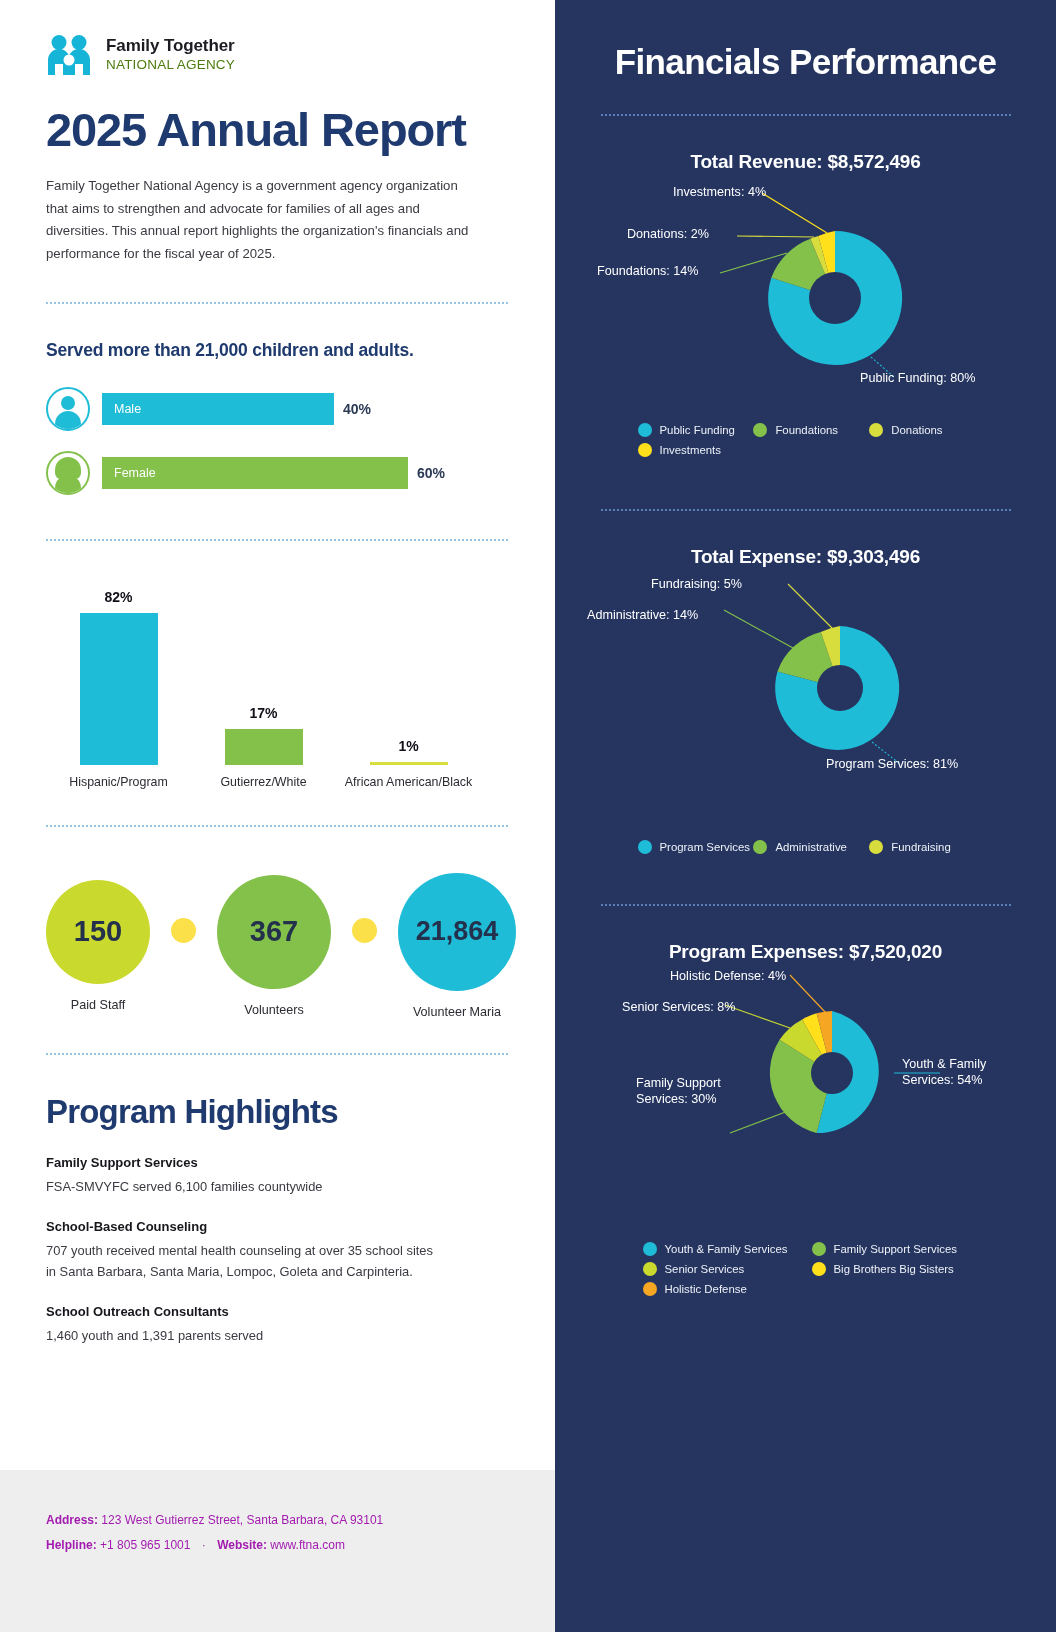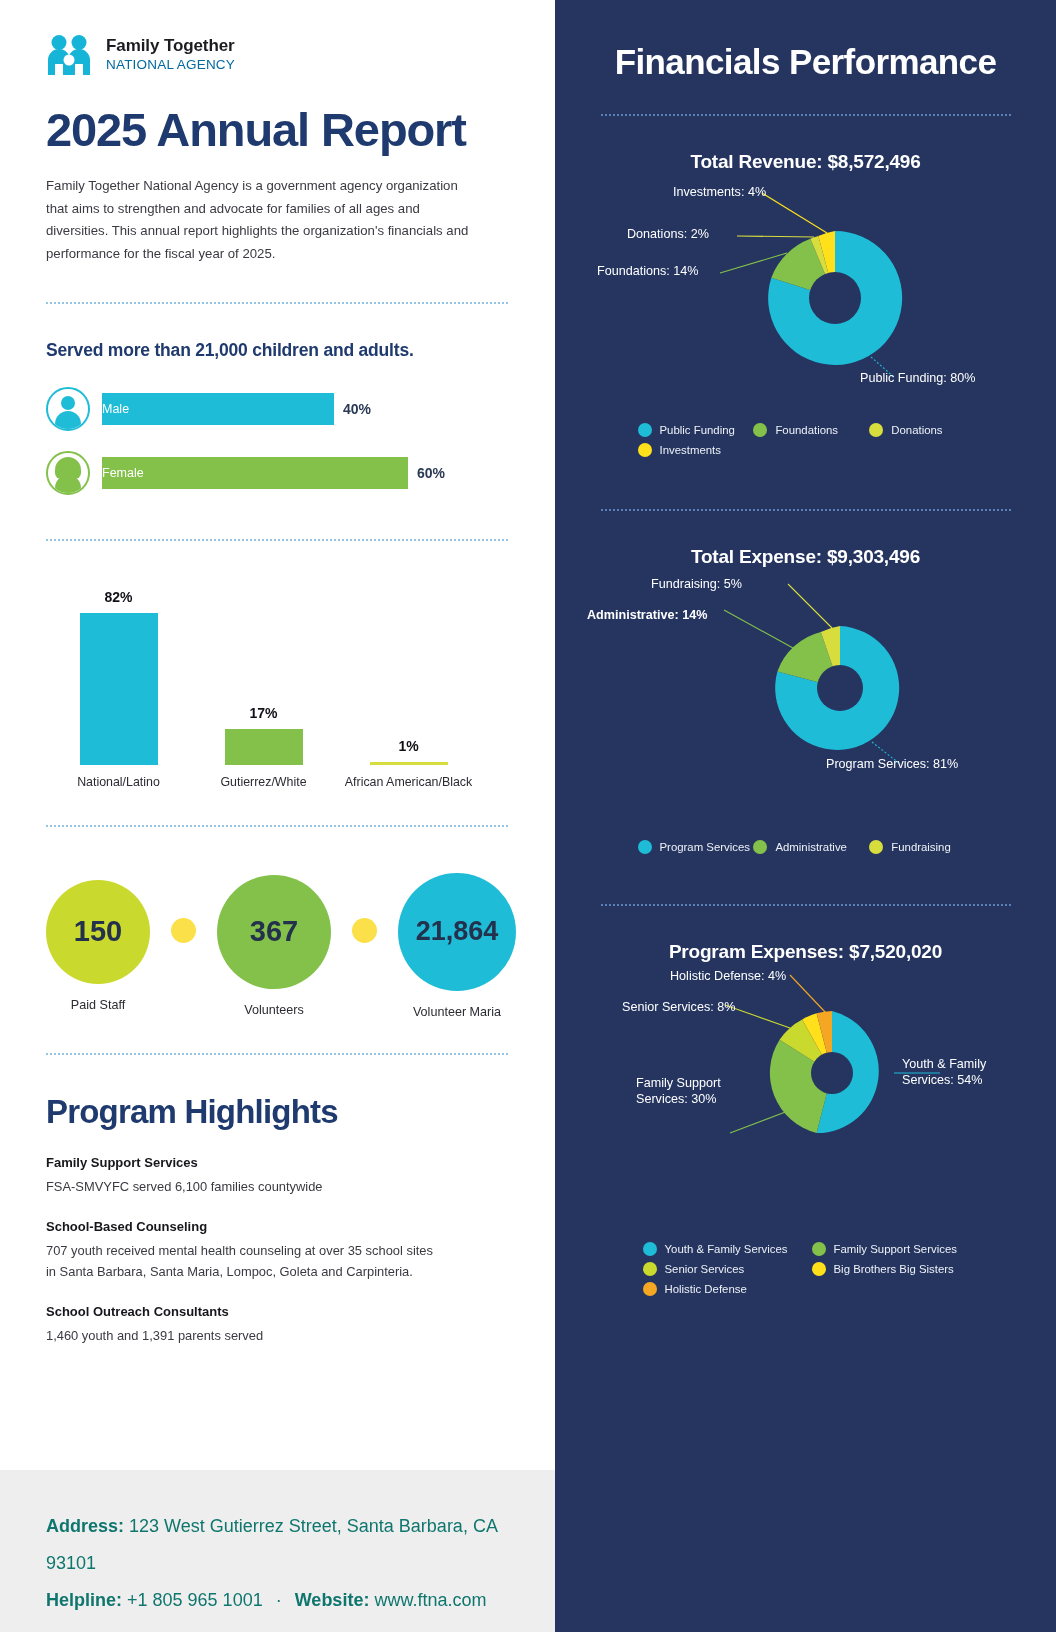--- a/index.html
+++ b/index.html
@@ -20,21 +20,21 @@
   .left-inner { padding:34px 46px 0 46px; }
 
   
   .logo-row { display:flex; align-items:center; gap:14px; margin-bottom:30px; }
   .logo-mark { width:46px; height:42px; flex:none; position:relative; }
   .logo-text-main {
     font-size:17px; font-weight:bold; color:#1b1b22; line-height:1.15;
     letter-spacing:-0.1px;
   }
   .logo-text-sub {
-    font-size:13.5px; color:#0369a1; line-height:1.3; letter-spacing:0.2px;
+    font-size:13.5px; color:#4d7c0f; line-height:1.3; letter-spacing:0.2px;
   }
 
   
   .report-title {
     font-size:47px; font-weight:bold; color:#1f3a6e; letter-spacing:-1.1px;
     line-height:1.0; margin:12px 0 22px 0;
   }
   .intro {
     font-size:13.2px; color:#3a3a42; line-height:1.72; max-width:430px;
   }
@@ -64,21 +64,21 @@
              width:14px; height:14px; border-radius:50%; }
   .av-body { position:absolute; bottom:0; left:50%; transform:translateX(-50%);
              width:26px; height:18px; border-radius:13px 13px 0 0; }
   .avatar.male .av-head, .avatar.male .av-body { background:#1fbcd8; }
   .avatar.female .av-head, .avatar.female .av-body { background:#84c14b; }
   .avatar.female .av-hair { position:absolute; top:4px; left:50%; transform:translateX(-50%);
     width:26px; height:22px; border-radius:13px 13px 6px 6px; background:#84c14b; }
   .avatar.female .av-head { z-index:2; top:8px; width:13px; height:13px; background:#84c14b; }
   .bar-wrap { display:flex; align-items:center; gap:9px; flex:1; }
   .bar {
-    height:32px; display:flex; align-items:center; padding-left:0;
+    height:32px; display:flex; align-items:center; padding-left:12px;
     color:#ffffff; font-size:12.5px;
   }
   .bar.male { background:#1fbcd8; width:232px; }
   .bar.female { background:#84c14b; width:306px; }
   .bar-pct { font-size:14px; font-weight:bold; color:#2a3a55; }
 
   
   .eth-chart {
     margin:40px 0 0 0; height:210px; position:relative;
     display:flex; align-items:flex-end; justify-content:flex-start; gap:0;
@@ -118,21 +118,21 @@
   }
   .ph-block { margin-bottom:22px; }
   .ph-h { font-size:13px; font-weight:bold; color:#16161c; margin-bottom:7px; }
   .ph-p { font-size:12.9px; color:#3a3a42; line-height:1.58; }
 
   
   .footer {
     position:absolute; left:0; bottom:0; width:555px; height:162px;
     background:#eeeeee; padding:38px 46px 0 46px;
   }
-  .f-line { font-size:18px; color:#0f766e; line-height:2.05; }
+  .f-line { font-size:12px; color:#a21caf; line-height:2.05; }
   .f-line b { font-weight:bold; }
   .f-sep { padding:0 8px; }
 
   
   .right {
     width:501px; height:1632px; background:#253560; position:relative;
     color:#ffffff;
   }
   .fin-title {
     text-align:center; font-size:35px; font-weight:bold; color:#ffffff;
@@ -221,21 +221,21 @@
           </div>
         </div>
       </div>
 
       <div class="dots dots-left" style="margin-top:44px;"></div>
 
       <div class="eth-chart">
         <div class="eth-col">
           <div class="eth-pct">82%</div>
           <div class="eth-bar c1"></div>
-          <div class="eth-label">National/Latino</div>
+          <div class="eth-label">Hispanic/Program</div>
         </div>
         <div class="eth-col">
           <div class="eth-pct">17%</div>
           <div class="eth-bar c2"></div>
           <div class="eth-label">Gutierrez/White</div>
         </div>
         <div class="eth-col">
           <div class="eth-pct">1%</div>
           <div class="eth-bar c3"></div>
           <div class="eth-label">African American/Black</div>
@@ -358,21 +358,21 @@
 
           <path d="M222.4 103.5 A62 62 0 0 1 265.8 64.1 L285 120 Z" fill="#84c14b"></path>
 
           <path d="M265.8 64.1 A62 62 0 0 1 285 58 L285 120 Z" fill="#d7dd3d"></path>
           <circle cx="285" cy="120" r="23" fill="#253560"></circle>
           <line x1="277" y1="60" x2="233" y2="16" stroke="#d7dd3d" stroke-width="1.1"></line>
           <line x1="238" y1="80" x2="169" y2="42" stroke="#84c14b" stroke-width="1.1"></line>
           <line x1="317" y1="174" x2="345" y2="196" stroke="#1fbcd8" stroke-width="1.1" stroke-dasharray="2 2"></line>
         </svg>
         <div class="cb-lbl" style="left:96px; top:8px;">Fundraising: 5%</div>
-        <div class="cb-lbl" style="left:32px; top:39px;font-weight:bold;">Administrative: 14%</div>
+        <div class="cb-lbl" style="left:32px; top:39px;">Administrative: 14%</div>
         <div class="cb-lbl" style="left:271px; top:188px;">Program Services: 81%</div>
       </div>
 
       <div class="legend" style="width:360px; margin-top:22px;">
         <div class="leg-item w3">
           <span class="leg-dot" style="background:#1fbcd8"></span>
           <span class="leg-txt">Program Services</span>
         </div>
         <div class="leg-item w3">
           <span class="leg-dot" style="background:#84c14b"></span>

